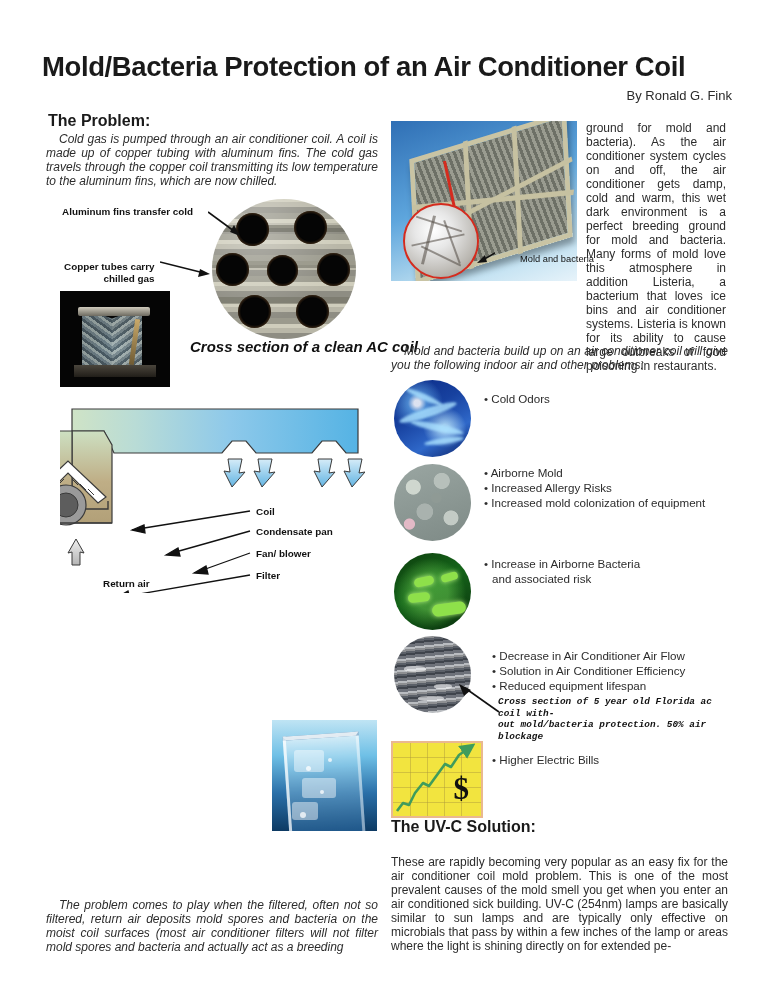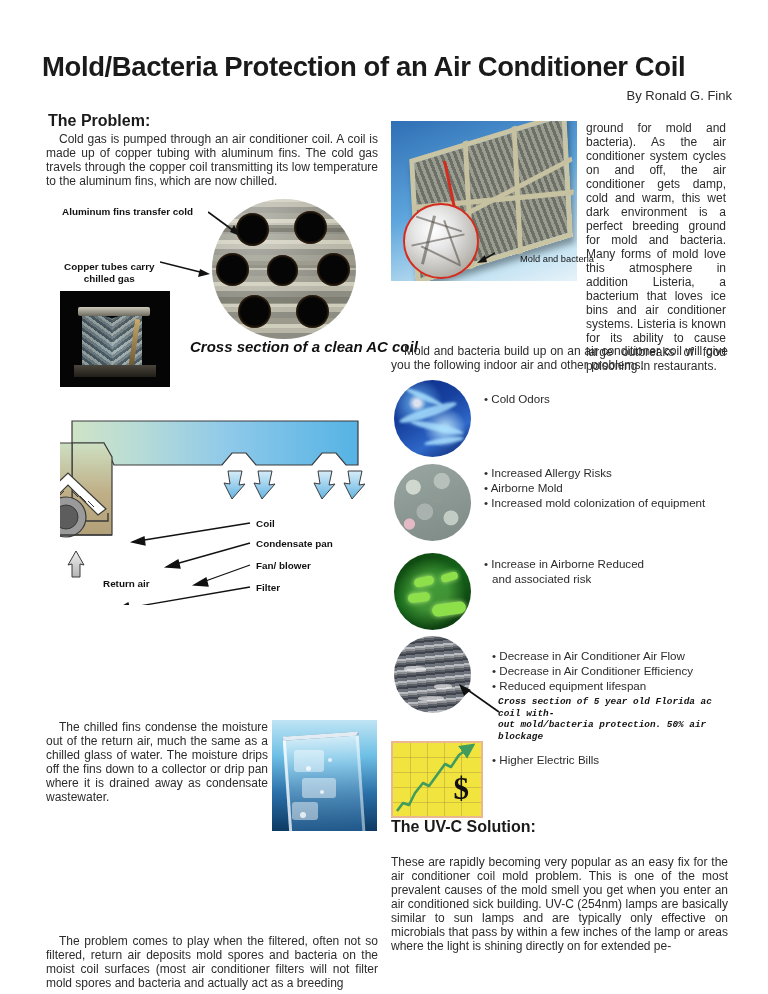--- a/index.html
+++ b/index.html
@@ -24,21 +24,21 @@
 
   
   .sect-head{font-size:16px;font-weight:bold;color:#1a1a1a;}
 
   
   .body-text{
     font-size:12px;line-height:14px;color:#2c2c2c;
     text-align:justify;text-justify:inter-word;
   }
   .body-text.noj{text-align:left;}
-  .indent{text-indent:13px;}
+  .indent{text-indent:13px;font-style:italic;}
 
   .lbl{font-size:9.9px;font-weight:bold;color:#111;line-height:12px;}
   .cap-ital{font-size:15px;font-style:italic;font-weight:bold;color:#111;}
   .cap-small{font-size:9.4px;font-style:italic;font-weight:bold;color:#111;line-height:11.6px;}
 
   .bullets{font-size:11.6px;line-height:15px;color:#2c2c2c;}
   .bullets div{white-space:nowrap;}
 
   
   #coil-cross{
@@ -120,21 +120,21 @@
   }
   #filter-photo .inset .fiber{position:absolute;background:rgba(80,72,66,.55);}
   #filter-photo .redline{
     position:absolute;left:52px;top:40px;width:2.5px;height:52px;background:#d52b1e;
     transform:rotate(-12deg);transform-origin:top center;
   }
   #mold-bact-label{left:520px;top:246px;font-size:9.3px;color:#111;}
   #mold-bact-arrow{left:477px;top:243px;width:18px;height:12px;}
 
   
-  #ac-diagram{left:60px;top:405px;width:305px;height:190px;}
+  #ac-diagram{left:60px;top:393px;width:305px;height:190px;}
   #ac-diagram svg{display:block;}
   .dg-label{font-size:9.9px;font-weight:bold;fill:#111;font-family:"Liberation Sans",sans-serif;}
 
   
   #glass-photo{
     left:272px;top:712px;width:105px;height:111px;overflow:hidden;
     background:linear-gradient(180deg,#bfe4f4 0%,#6fc0e6 32%,#2a6fa8 66%,#0d3a63 100%);
   }
   #glass-photo .glass{
     position:absolute;left:14px;top:14px;width:70px;height:97px;
@@ -221,21 +221,21 @@
   </div>
 
   <div class="abs lbl" style="left:62px;top:198px;">Aluminum fins transfer cold</div>
   <svg class="abs" style="left:208px;top:202px;" width="40" height="32">
     <line x1="0" y1="2" x2="30" y2="24" stroke="#111" stroke-width="1.6"></line>
     <polygon points="32,26 22,22 26,15" fill="#111"></polygon>
   </svg>
 
   <div class="abs lbl" style="left:64px;top:253px;">
     <div>Copper tubes carry</div>
-    <div style="text-align:center;">chilled gas</div>
+    <div style="text-align:right;">chilled gas</div>
   </div>
   <svg class="abs" style="left:160px;top:252px;" width="58" height="20">
     <line x1="0" y1="2" x2="44" y2="13" stroke="#111" stroke-width="1.6"></line>
     <polygon points="50,14 38,17 40,9" fill="#111"></polygon>
   </svg>
 
   <div class="abs" id="aframe-photo">
     <div class="glow"></div>
     <div class="panelL"></div>
     <div class="panelR"></div>
@@ -329,23 +329,22 @@
     <div class="glass"></div>
     <div class="ice" style="left:22px;top:30px;width:30px;height:22px;"></div>
     <div class="ice" style="left:30px;top:58px;width:34px;height:20px;"></div>
     <div class="ice" style="left:20px;top:82px;width:26px;height:18px;"></div>
     <div class="bub" style="left:34px;top:46px;width:5px;height:5px;"></div>
     <div class="bub" style="left:48px;top:70px;width:4px;height:4px;"></div>
     <div class="bub" style="left:28px;top:92px;width:6px;height:6px;"></div>
     <div class="bub" style="left:56px;top:38px;width:4px;height:4px;"></div>
   </div>
 
-  <div class="abs body-text indent" style="left:46px;top:712px;width:222px;">The chilled fins condense the moisture out of the return air, much the same as a chilled glass of water. The moisture drips off the fins down to a collector or drip pan where it is drained away as condensate wastewater.</div>
-
-  <div class="abs body-text indent" style="left:46px;top:926px;width:332px;">The problem comes to play when the filtered, often not so filtered, return air deposits mold spores and bacteria on the moist coil surfaces (most air conditioner filters will not filter mold spores and bacteria and actually act as a breeding</div>
+
+  <div class="abs body-text indent" style="left:46px;top:890px;width:332px;">The problem comes to play when the filtered, often not so filtered, return air deposits mold spores and bacteria on the moist coil surfaces (most air conditioner filters will not filter mold spores and bacteria and actually act as a breeding</div>
 
   <div class="abs" id="filter-photo">
     <div class="panel">
       <div class="x1"></div>
         <div class="x2"></div>
         <div class="v1"></div>
         <div class="v2"></div>
     </div>
     <div class="redline"></div>
     <div class="inset">
@@ -375,44 +374,44 @@
     <div class="wisp" style="left:16px;top:44px;width:54px;height:7px;transform:rotate(12deg);"></div>
     <div class="wisp" style="left:10px;top:14px;width:40px;height:6px;transform:rotate(24deg);"></div>
     <div class="wisp" style="left:30px;top:58px;width:40px;height:6px;transform:rotate(-8deg);"></div>
   </div>
   <div class="abs bullets" style="left:484px;top:383px;">
     <div>• Cold Odors</div>
   </div>
 
   <div class="circ" id="circ-mold"></div>
   <div class="abs bullets" style="left:484px;top:457px;">
+    <div>• Airborne Mold</div>
     <div>• Increased Allergy Risks</div>
-    <div>• Airborne Mold</div>
     <div>• Increased mold colonization of equipment</div>
   </div>
 
   <div class="circ" id="circ-bact">
     <div class="rod" style="left:20px;top:24px;width:20px;height:9px;transform:rotate(-12deg);"></div>
     <div class="rod" style="left:47px;top:20px;width:17px;height:8px;transform:rotate(-16deg);"></div>
     <div class="rod" style="left:14px;top:40px;width:22px;height:9px;transform:rotate(-6deg);"></div>
     <div class="rod" style="left:38px;top:50px;width:34px;height:12px;transform:rotate(-8deg);"></div>
   </div>
   <div class="abs bullets" style="left:484px;top:548px;">
-    <div>• Increase in Airborne Reduced</div>
+    <div>• Increase in Airborne Bacteria</div>
     <div style="padding-left:8px;">and associated risk</div>
   </div>
 
   <div class="circ" id="circ-dirty">
     <div class="grime" style="left:10px;top:30px;width:22px;height:6px;"></div>
     <div class="grime" style="left:40px;top:48px;width:18px;height:5px;"></div>
     <div class="grime" style="left:24px;top:60px;width:26px;height:5px;"></div>
   </div>
   <div class="abs bullets" style="left:492px;top:640px;">
     <div>• Decrease in Air Conditioner Air Flow</div>
-    <div>• Decrease  in  Air  Conditioner  Efficiency</div>
+    <div>• Solution  in  Air  Conditioner  Efficiency</div>
     <div>• Reduced equipment lifespan</div>
   </div>
   <svg class="abs" style="left:455px;top:676px;" width="48" height="32">
     <line x1="44" y1="28" x2="10" y2="4" stroke="#111" stroke-width="1.6"></line>
     <polygon points="4,0 16,6 9,12" fill="#111"></polygon>
   </svg>
   <div class="abs cap-small" style="left:498px;top:688px;width:232px;font-family:Liberation Mono, monospace;">
     <div>Cross section of 5 year old Florida ac coil with-</div>
     <div>out mold/bacteria protection. 50% air blockage</div>
   </div>

